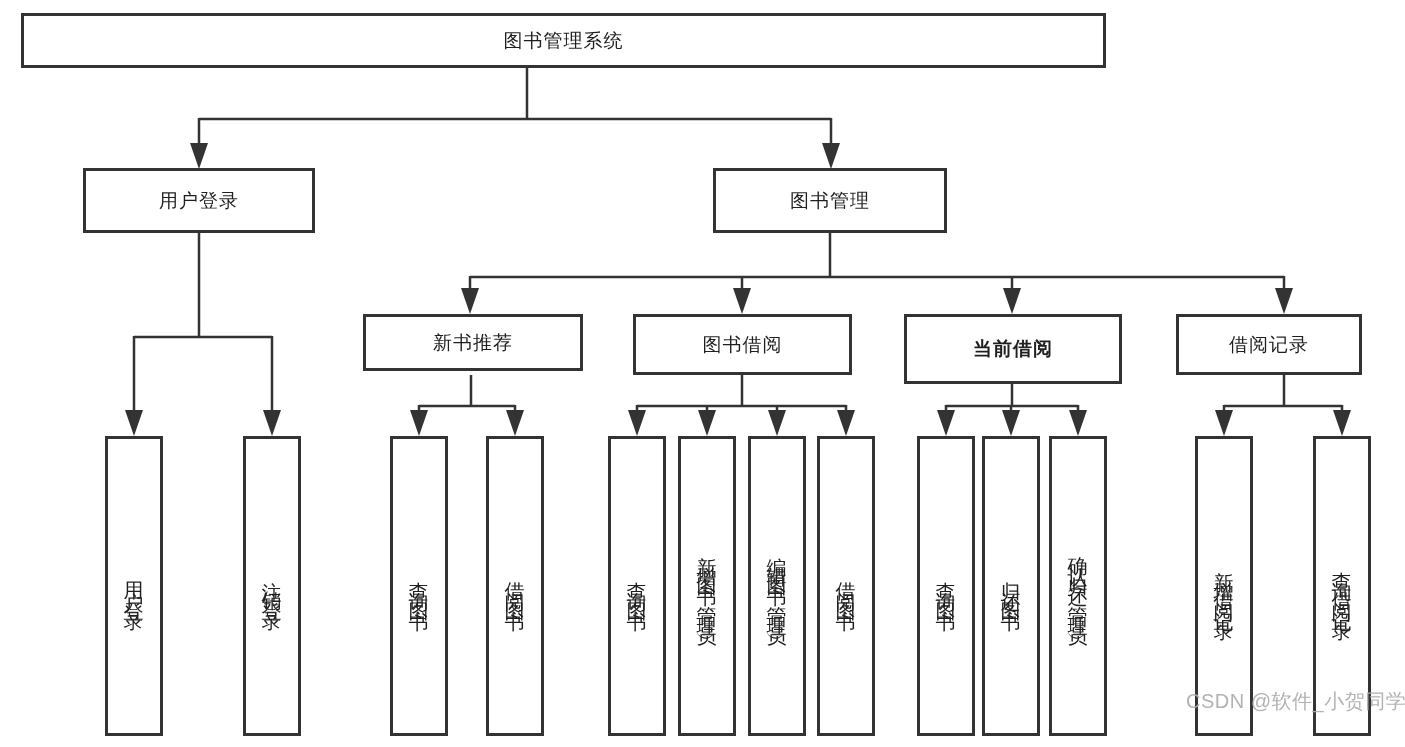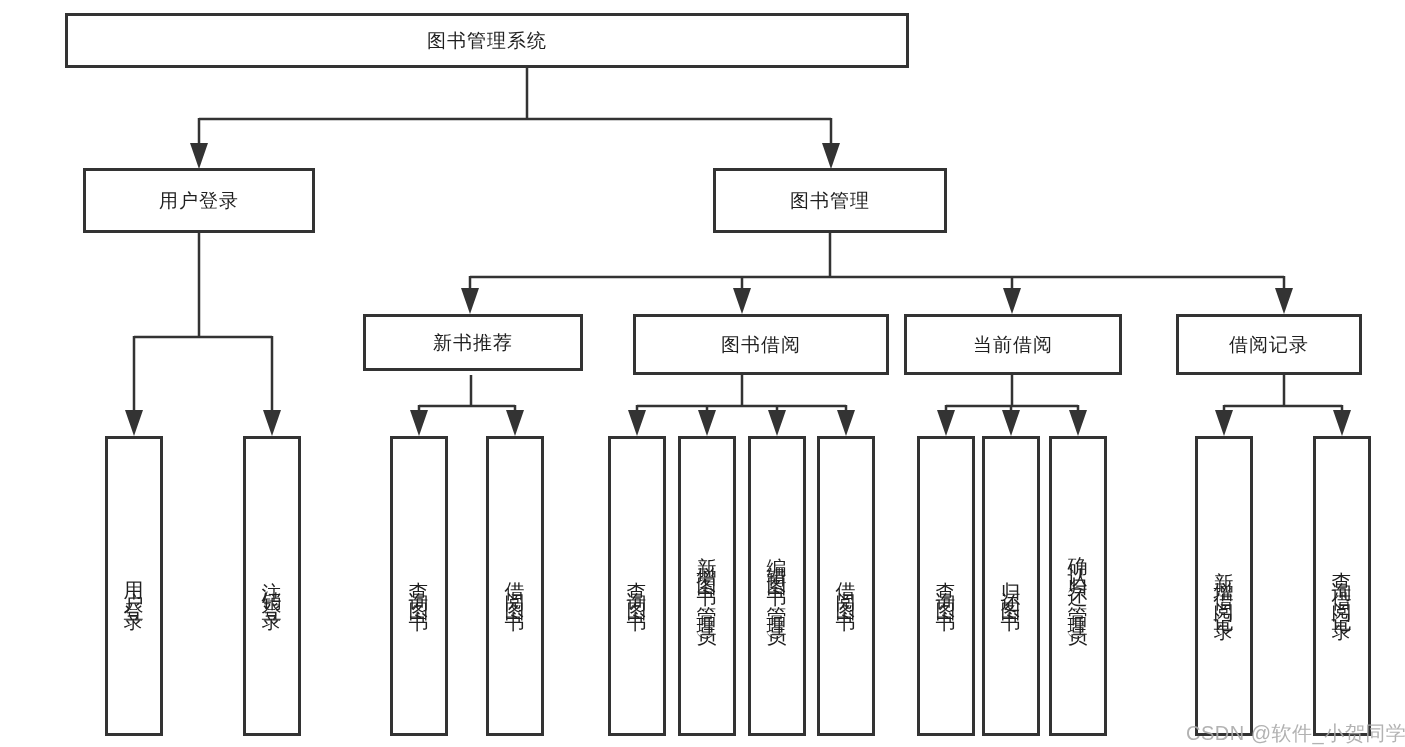--- a/index.html
+++ b/index.html
@@ -34,21 +34,21 @@
     writing-mode:vertical-rl;
     text-orientation:mixed;
     font-size:20px;
     letter-spacing:10px;
     line-height:1;
     color:#1f1f1f;
     white-space:nowrap;
   }
   #watermark{
     position:absolute;
-    left:1186px;top:720px;
+    left:1186px;top:688px;
     font-size:20px;
     color:rgba(171,171,171,0.92);
     letter-spacing:0.5px;
     z-index:5;
     white-space:nowrap;
   }
 </style>
 </head>
 <body>
 
@@ -92,28 +92,28 @@
       <polygon points="768,410 786,410 777,436"></polygon>
       <polygon points="837,410 855,410 846,436"></polygon>
       <polygon points="937,410 955,410 946,436"></polygon>
       <polygon points="1002,410 1020,410 1011,436"></polygon>
       <polygon points="1069,410 1087,410 1078,436"></polygon>
       <polygon points="1215,410 1233,410 1224,436"></polygon>
       <polygon points="1333,410 1351,410 1342,436"></polygon>
     </g>
   </svg>
 
-  <div class="box" style="left:21px;top:13px;width:844px;height:55px;margin-left:44px;">图书管理系统</div>
+  <div class="box" style="left:21px;top:13px;width:1085px;height:55px;">图书管理系统</div>
 
   <div class="box" style="left:83px;top:168px;width:232px;height:65px;">用户登录</div>
   <div class="box" style="left:713px;top:168px;width:234px;height:65px;">图书管理</div>
 
   <div class="box" style="left:363px;top:314px;width:220px;height:57px;">新书推荐</div>
-  <div class="box" style="left:633px;top:314px;width:256px;height:61px;">图书借阅</div>
-  <div class="box" style="left:904px;top:314px;width:218px;height:61px;">当前借阅</div>
+  <div class="box" style="left:633px;top:314px;width:219px;height:61px;">图书借阅</div>
+  <div class="box" style="left:904px;top:314px;width:218px;height:70px;font-weight:bold;">当前借阅</div>
   <div class="box" style="left:1176px;top:314px;width:186px;height:61px;">借阅记录</div>
 
   <div class="vbox" style="left:105px;">
     <span class="vtext">用户登录</span>
   </div>
   <div class="vbox" style="left:243px;">
     <span class="vtext">注销登录</span>
   </div>
 
   <div class="vbox" style="left:390px;">

